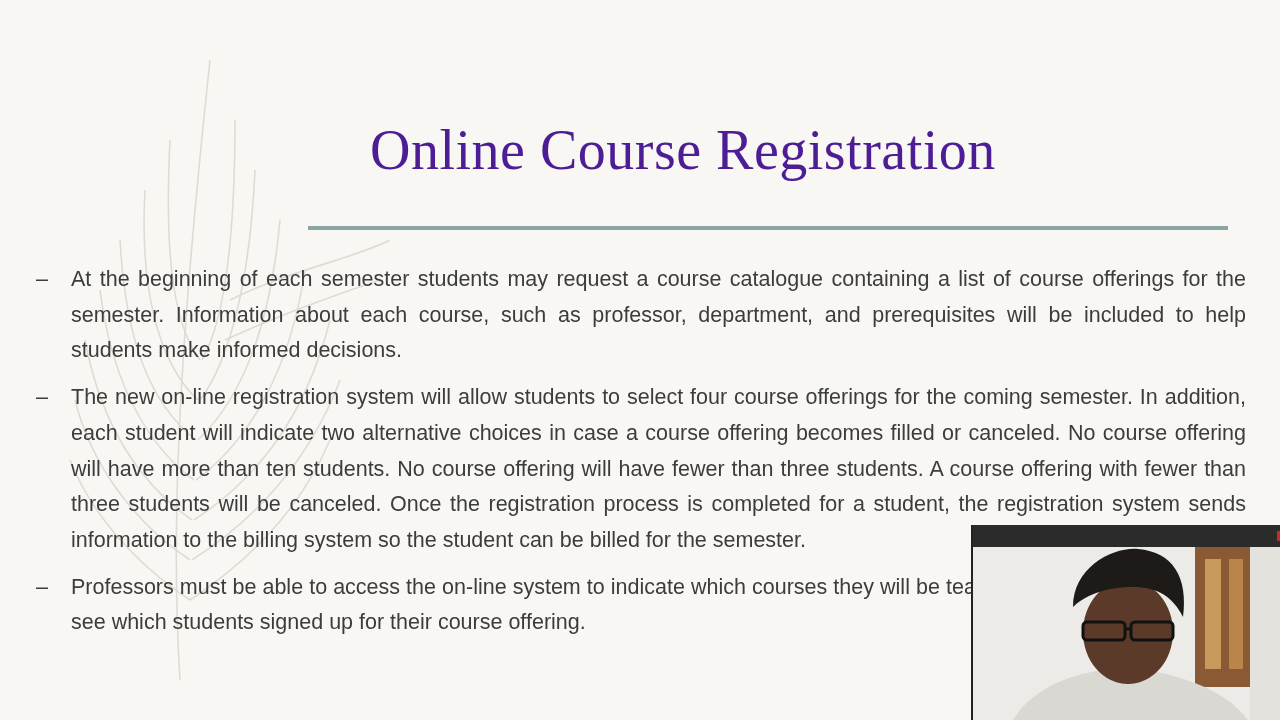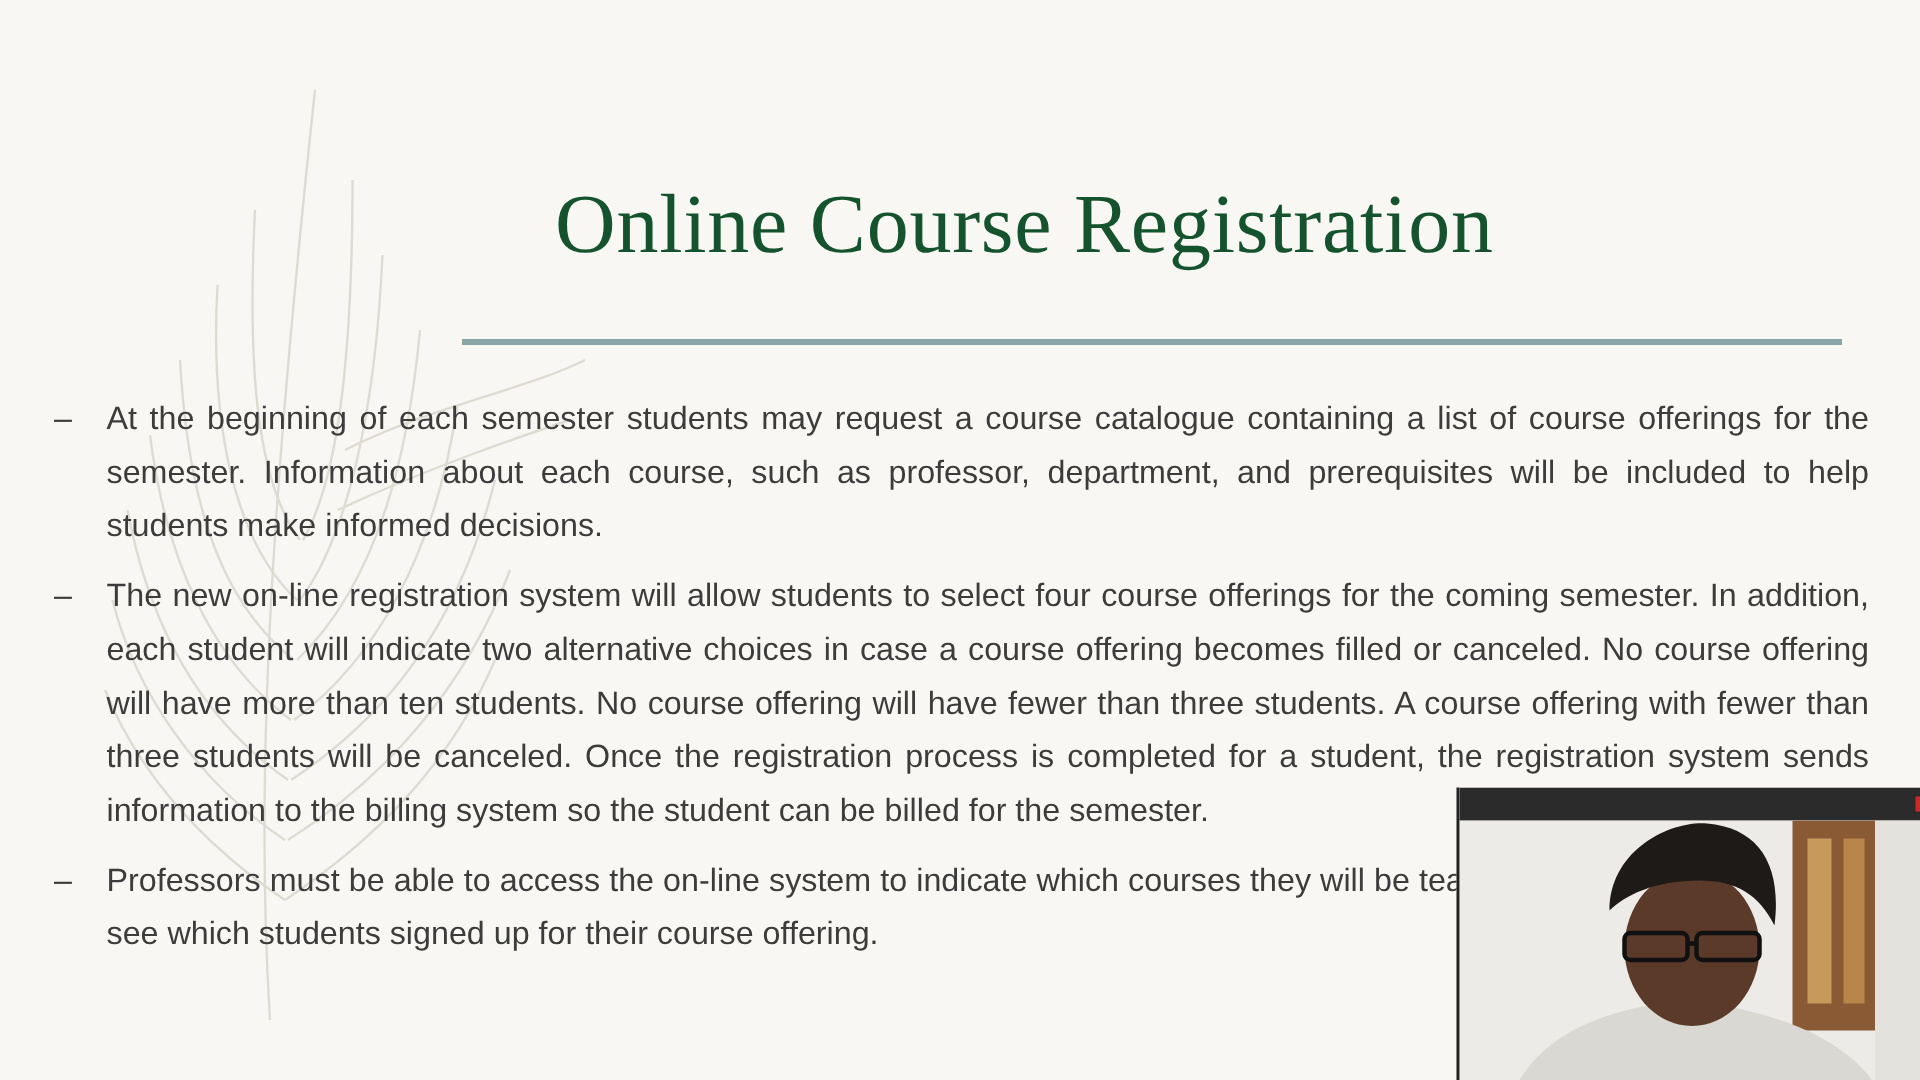--- a/index.html
+++ b/index.html
@@ -1,19 +1,19 @@
 <!DOCTYPE html>
 <html><head>
 <meta charset="utf-8">
 <style>
   html,body{margin:0;padding:0;}
   body{width:1280px;height:720px;overflow:hidden;background:#f7f6f2;position:relative;font-family:"Liberation Sans",sans-serif;}
   .slide{position:absolute;left:0;top:0;width:1280px;height:720px;background:#f8f7f3;}
   .feather{position:absolute;left:30px;top:40px;width:360px;height:660px;opacity:0.55;}
-  .title{position:absolute;left:370px;top:118px;font-family:"Liberation Serif","DejaVu Serif",serif;font-size:56px;color:#14532d;letter-spacing:0.5px;white-space:nowrap;}
+  .title{position:absolute;left:370px;top:118px;font-family:"Liberation Serif","DejaVu Serif",serif;font-size:56px;color:#4c1d95;letter-spacing:0.5px;white-space:nowrap;}
   .rule{position:absolute;left:308px;top:226px;width:920px;height:4px;background:#8aa5a6;}
   .content{position:absolute;left:36px;top:262px;width:1210px;}
   .bullet{position:relative;padding-left:35px;margin-bottom:11px;font-size:21.5px;line-height:35.7px;color:#3c3c3c;text-align:justify;}
   .dash{position:absolute;left:0;top:0;}
   .webcam{position:absolute;left:971px;top:525px;width:309px;height:195px;background:#e9e9e7;border-left:2px solid #222;overflow:hidden;}
   .webcam-bar{position:absolute;left:0;top:0;width:100%;height:22px;background:#2b2b2b;}
   .webcam-rec{position:absolute;right:0;top:6px;width:5px;height:10px;background:#c92a2a;}
   .webcam-video{position:absolute;left:0;top:22px;width:100%;height:173px;}
 </style>
 </head>

